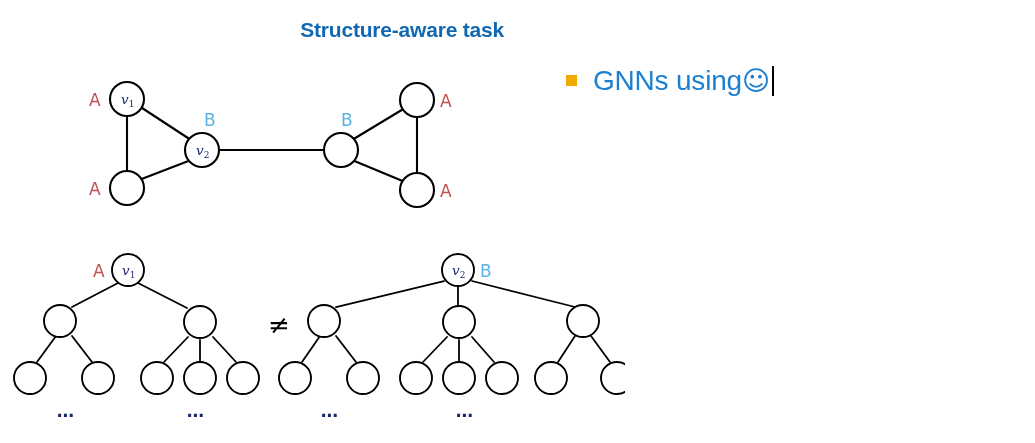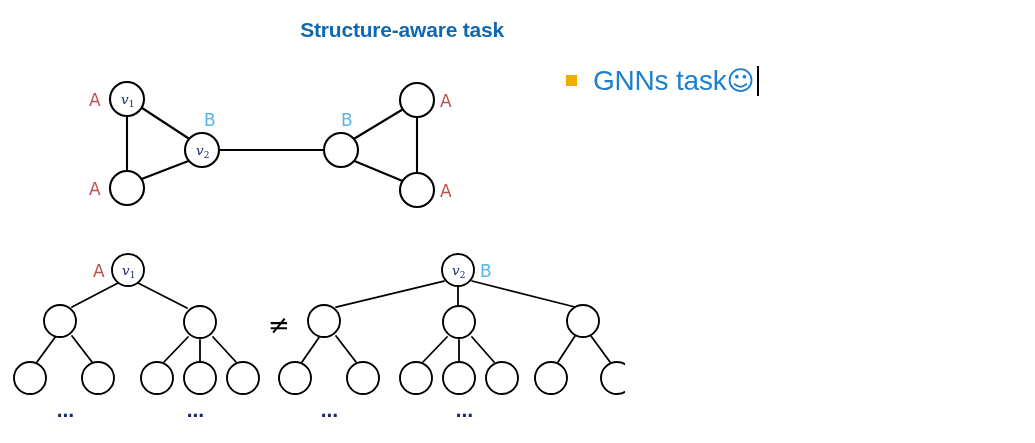--- a/index.html
+++ b/index.html
@@ -259,19 +259,19 @@
         <text class="dots" x="456" y="421">⋯</text>
       </g>
 
     </svg>
   </div>
 
   <div id="bullets">
 
     <div class="bullet-row">
       <div class="bullet-marker"></div>
-      <div class="bullet-text accent"><span>GNNs task</span><span class="smiley">☺</span><span class="caret"></span></div>
+      <div class="bullet-text accent"><span>GNNs using</span><span class="smiley">☺</span><span class="caret"></span></div>
     </div>
 
 
   </div>
 
 </div>
 
 </body></html>

